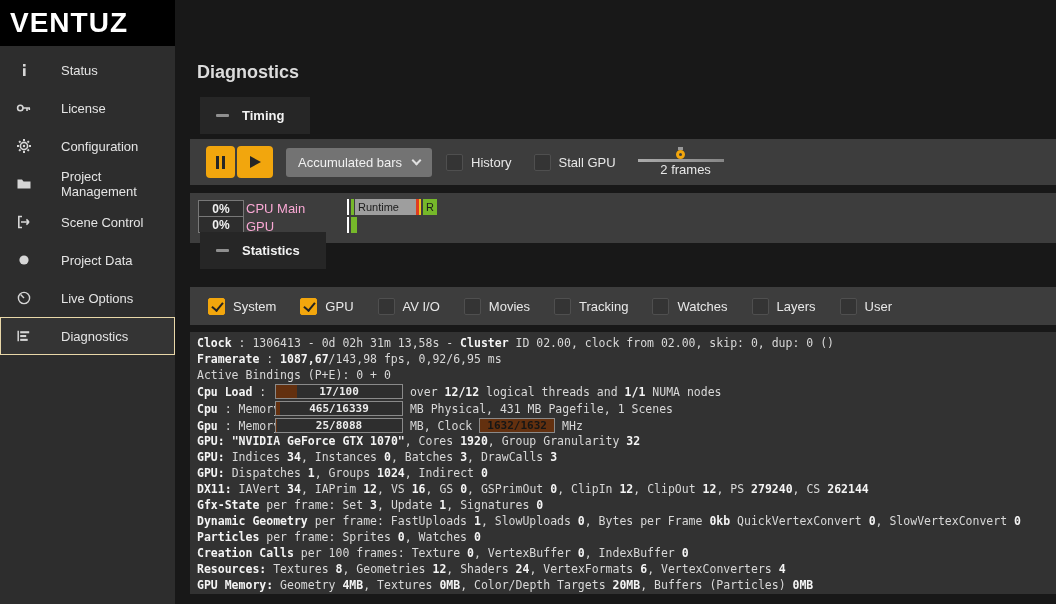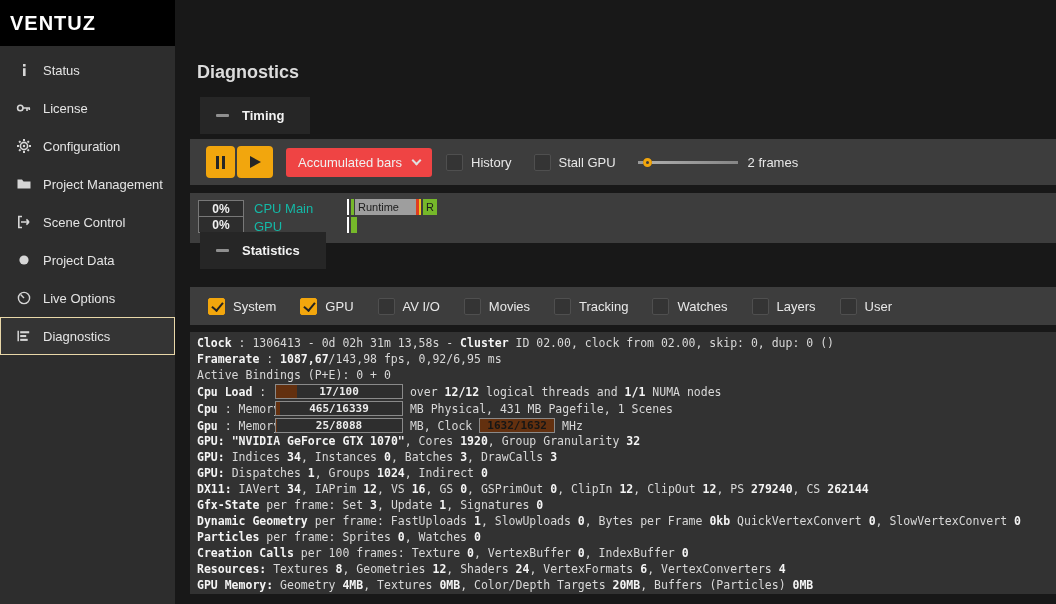--- a/index.html
+++ b/index.html
@@ -2,25 +2,25 @@
 <html><head>
 <meta charset="utf-8">
 <style>
   * { margin:0; padding:0; box-sizing:border-box; }
   html,body { width:1056px; height:604px; overflow:hidden; }
   body { background:#181818; font-family:"Liberation Sans", sans-serif; position:relative; }
 
   
   .logo-block { position:absolute; left:0; top:0; width:175px; height:46px; background:#000;
                 display:flex; align-items:center; padding-left:10px; }
-  .logo { color:#fff; font-size:20px; font-weight:bold; letter-spacing:1px; }
+  .logo { color:#fff; font-size:28px; font-weight:bold; letter-spacing:1px; }
 
   
   .sidebar { position:absolute; left:0; top:46px; width:175px; bottom:0; background:#2d2d2d; padding-top:5px; }
-  .side-item { height:38px; display:flex; align-items:center; padding-left:15px; gap:11px;
+  .side-item { height:38px; display:flex; align-items:center; padding-left:15px; gap:29px;
                color:#e4e4e4; font-size:13px; cursor:pointer; border:1px solid transparent; }
   .side-item.selected { border:1px solid #e8d7a8; background:#343434; }
   .side-item .icn { width:16px; height:16px; display:inline-flex; }
 
   
   .main { position:absolute; left:175px; top:0; right:0; bottom:0; background:#181818; }
   .page-title { position:absolute; left:22px; top:62px; font-size:18px; font-weight:bold; color:#dcdcdc; }
 
   .sec-tab { position:absolute; height:37px; background:#262626; display:flex; align-items:center;
              padding:0 26px 0 16px; gap:13px; cursor:pointer; }
@@ -40,45 +40,45 @@
   
   .btn-group { display:flex; gap:2px; }
   .tbtn { height:32px; background:#f2a60d; border:none; border-radius:4px; display:flex;
           align-items:center; justify-content:center; cursor:pointer; }
   .btn-pause { width:29px; }
   .btn-play { width:36px; }
   .pause-bars { display:flex; gap:3px; }
   .pause-bars i { width:3px; height:13px; background:#262626; display:block; }
   .play-tri { width:0; height:0; border-left:11px solid #262626;
               border-top:6.5px solid transparent; border-bottom:6.5px solid transparent; }
-  .dropdown { margin-left:13px; height:29px; background:#ef4444; border-radius:3px; padding:0 12px;
+  .dropdown { margin-left:13px; height:29px; background:#737373; border-radius:3px; padding:0 12px;
               display:flex; align-items:center; gap:11px; color:#f0f0f0; font-size:13px; cursor:pointer; }
   .chev { width:7px; height:7px; border-right:2px solid #e0e0e0; border-bottom:2px solid #e0e0e0;
           transform:rotate(45deg); margin-top:-4px; }
   .chk { display:flex; align-items:center; cursor:pointer; }
   .chk .box { width:17px; height:17px; background:#343434; border:1px solid #4f4f4f; border-radius:2px; position:relative; }
   .chk .box.checked { background:#f2a60d; border-color:#f2a60d; }
   .chk .box.checked::after { content:""; position:absolute; left:5px; top:1px; width:5px; height:9px;
         border-right:2.2px solid #222; border-bottom:2.2px solid #222; transform:rotate(40deg); }
   .chk .lbl { margin-left:8px; font-size:13px; color:#e8e8e8; }
   .toolbar-row .chk-history { margin-left:14px; }
   .toolbar-row .chk-stall { margin-left:22px; }
-  .slider { display:flex; align-items:center; margin-left:22px; }
+  .slider { display:flex; align-items:center; margin-left:22px;flex-direction:column; }
   .slider .stub { width:5px; height:3px; background:#999; }
   .slider .handle { width:9px; height:9px; border:3.5px solid #f2a60d; border-radius:50%;
                     background:#3d3d3d; cursor:pointer; }
   .slider .track { width:86px; height:3px; background:linear-gradient(to right,#ababab,#868686); }
   .slider .s-lbl { margin-left:10px; font-size:13px; color:#e8e8e8; }
 
   
   .pct-col { position:absolute; left:8px; top:7px; }
   .pct { width:46px; height:17px; border:1px solid #787878; background:#2d2d2d; color:#f0f0f0;
          font-weight:bold; font-size:12px; display:flex; align-items:center; justify-content:center; }
   .pct + .pct { margin-top:-1px; }
-  .pct-lbl { position:absolute; left:64px; font-size:13px; color:#14b8a6; }
+  .pct-lbl { position:absolute; left:56px; font-size:13px; color:#f9a8d4; }
   .pct-lbl.r1 { top:8px; } .pct-lbl.r2 { top:26px; }
   .prof { position:absolute; left:157px; top:6px; }
   .prof-row { display:flex; height:16px; }
   .prof-row + .prof-row { margin-top:2px; }
   .wbar { width:2px; background:#fff; margin-right:2px; }
   .gbar { width:3px; background:#76b82a; margin-right:1px; }
   .gbar2 { width:6px; background:#76b82a; }
   .runbox { width:61px; background:#9e9e9e; color:#1c1c1c; font-size:11px; line-height:16px; padding-left:3px; }
   .rbar { width:3px; background:#e03c1e; }
   .ybar { width:2px; background:#edc11f; margin-right:2px; }

